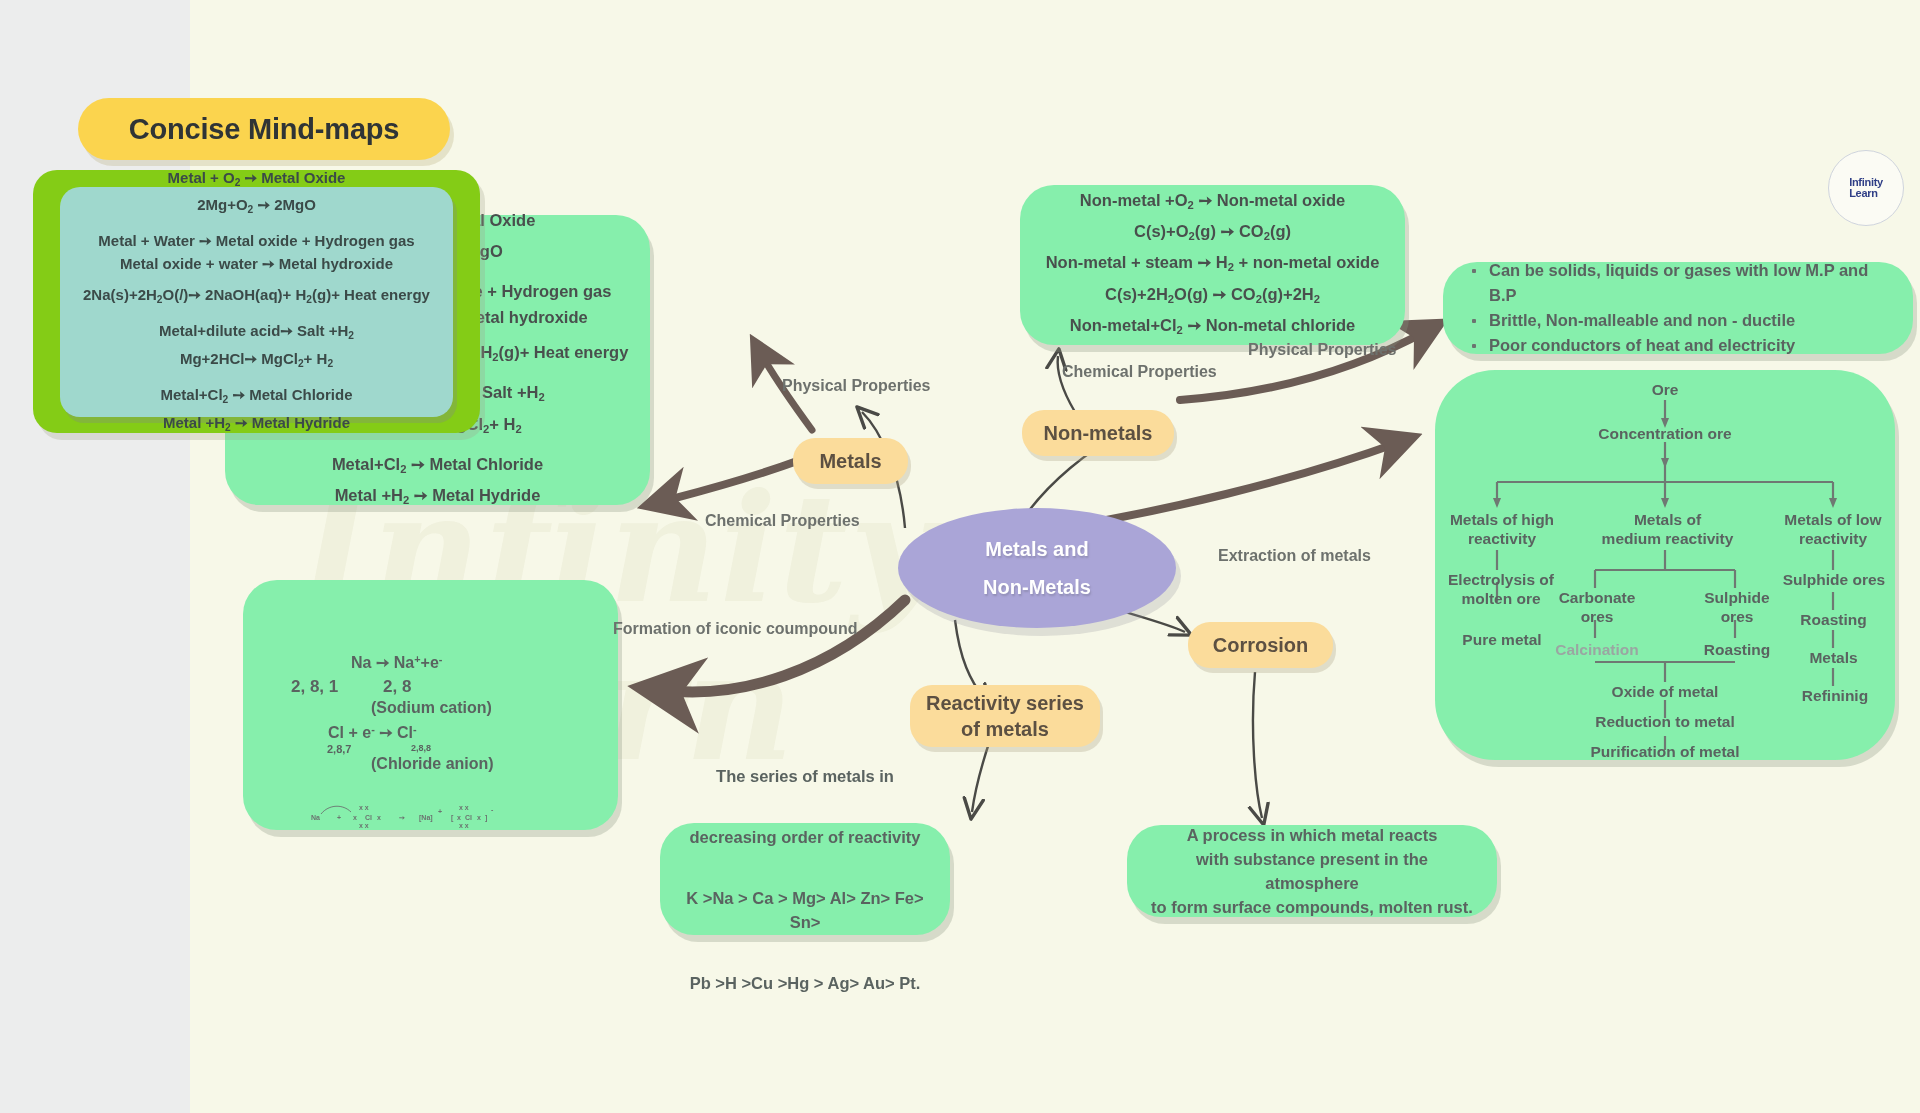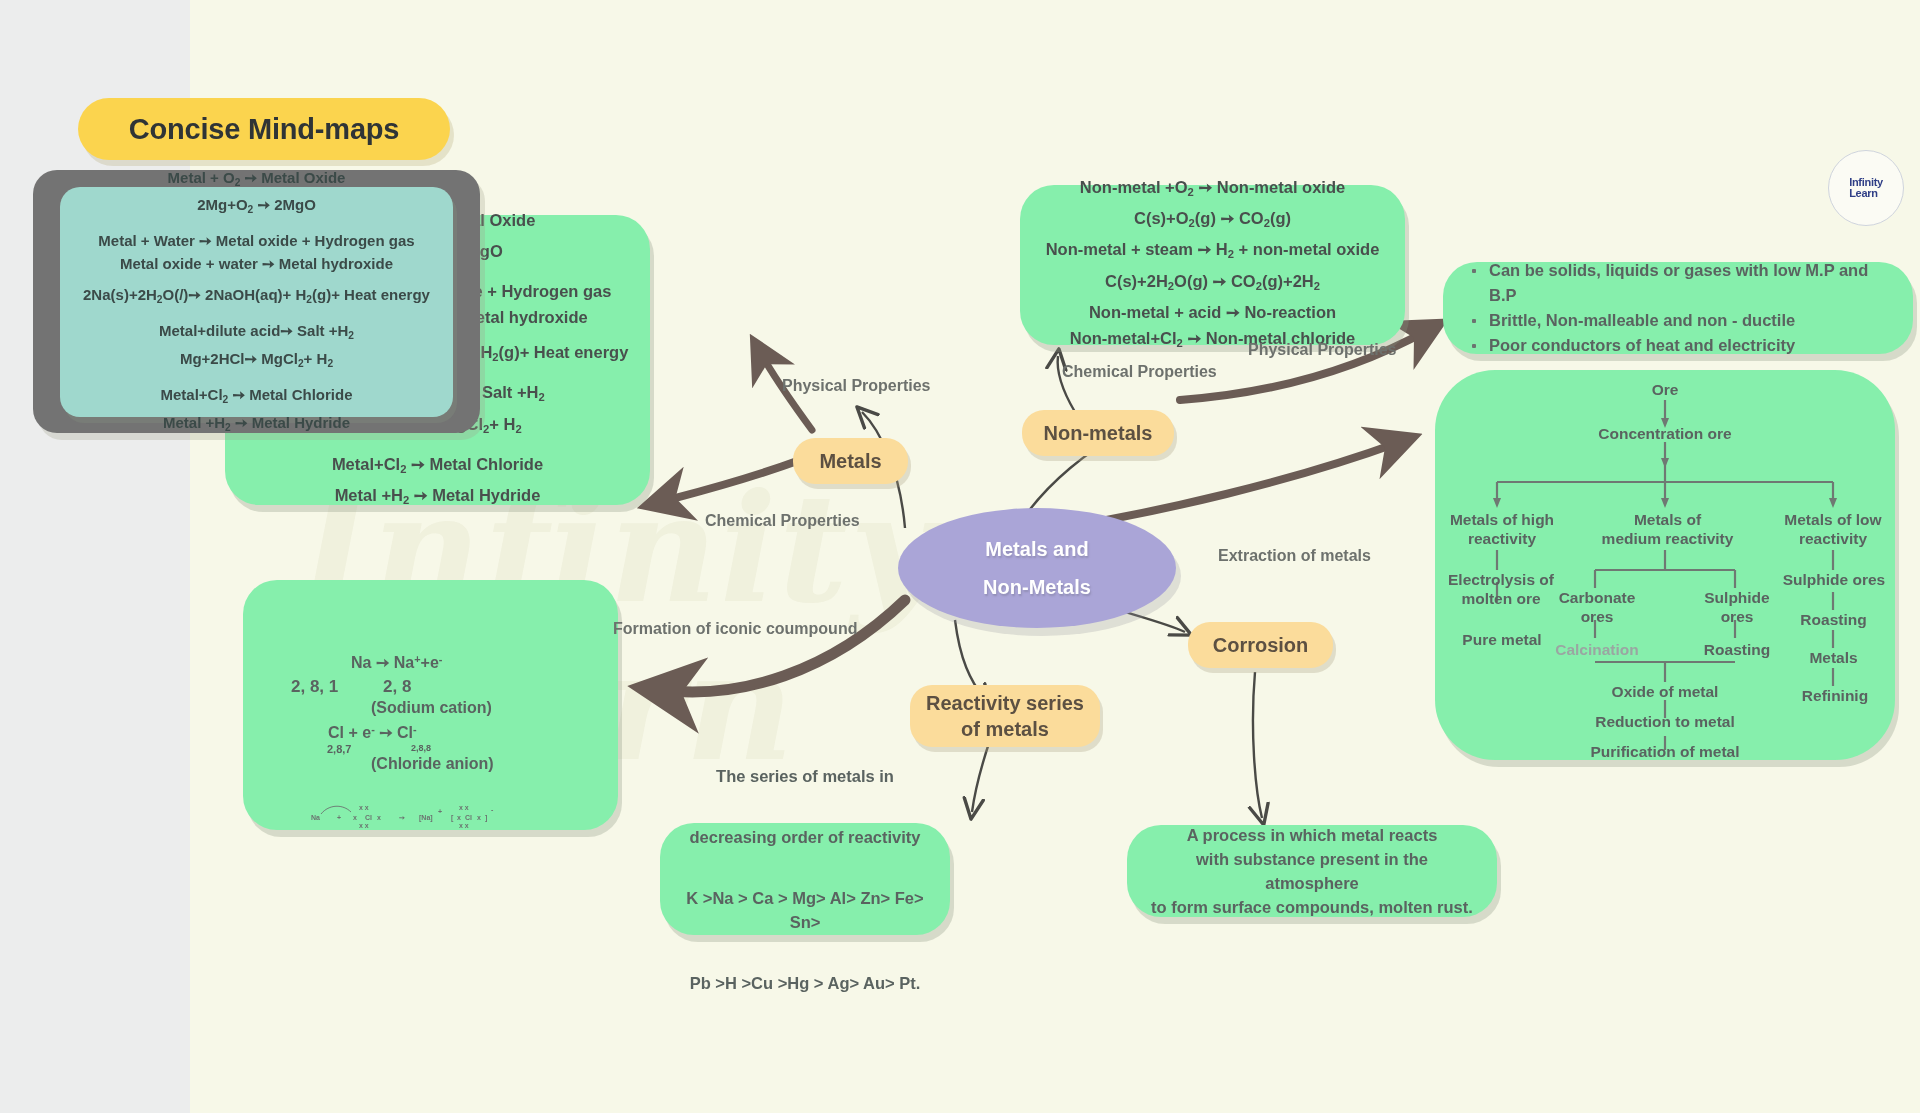--- a/index.html
+++ b/index.html
@@ -106,21 +106,21 @@
     box-shadow: 4px 6px 0 rgba(180,170,120,0.28);
     display: flex; align-items: center; justify-content: center;
   }
   .title-badge span {
     font-size: 29px; font-weight: 800; color: #2f3436; letter-spacing: -0.2px;
   }
 
   
   .overlay-card {
     position: absolute; left: 33px; top: 170px; width: 447px; height: 263px;
-    background: #737373; border-radius: 24px;
+    background: #84cc16; border-radius: 24px;
     box-shadow: 5px 7px 0 rgba(160,160,140,0.28);
   }
   .overlay-inner {
     position: absolute; left: 27px; top: 17px; width: 393px; height: 230px;
     background: #9fd8cd; border-radius: 20px;
     box-shadow: 4px 6px 0 rgba(130,140,125,0.35);
     display: flex; flex-direction: column; justify-content: center;
     padding: 8px 10px;
   }
   .overlay-inner .eq {
@@ -215,21 +215,20 @@
     <div class="eq gap">Metal+Cl<sub>2</sub> ➙ Metal Chloride</div>
     <div class="eq">Metal +H<sub>2</sub> ➙ Metal Hydride</div>
   </div>
 
 
   <div class="node eqbox" style="left:1020px; top:185px; width:385px; height:160px;">
     <div class="eq">Non-metal +O<sub>2</sub> ➙  Non-metal oxide</div>
     <div class="eq">C(s)+O<sub>2</sub>(g) ➙ CO<sub>2</sub>(g)</div>
     <div class="eq">Non-metal + steam ➙ H<sub>2</sub> + non-metal oxide</div>
     <div class="eq">C(s)+2H<sub>2</sub>O(g) ➙ CO<sub>2</sub>(g)+2H<sub>2</sub></div>
-    <div class="eq">Non-metal + acid ➙ No-reaction</div>
     <div class="eq">Non-metal+Cl<sub>2</sub> ➙ Non-metal chloride</div>
   </div>
 
   <div class="node bullets" style="left:1443px; top:262px; width:470px; height:92px;">
     <div class="bl">Can be solids, liquids or gases with low M.P and B.P</div>
     <div class="bl">Brittle, Non-malleable and non - ductile</div>
     <div class="bl">Poor conductors of heat and electricity</div>
   </div>
 
   <div class="node" style="left:1435px; top:370px; width:460px; height:390px; border-radius:60px;">

